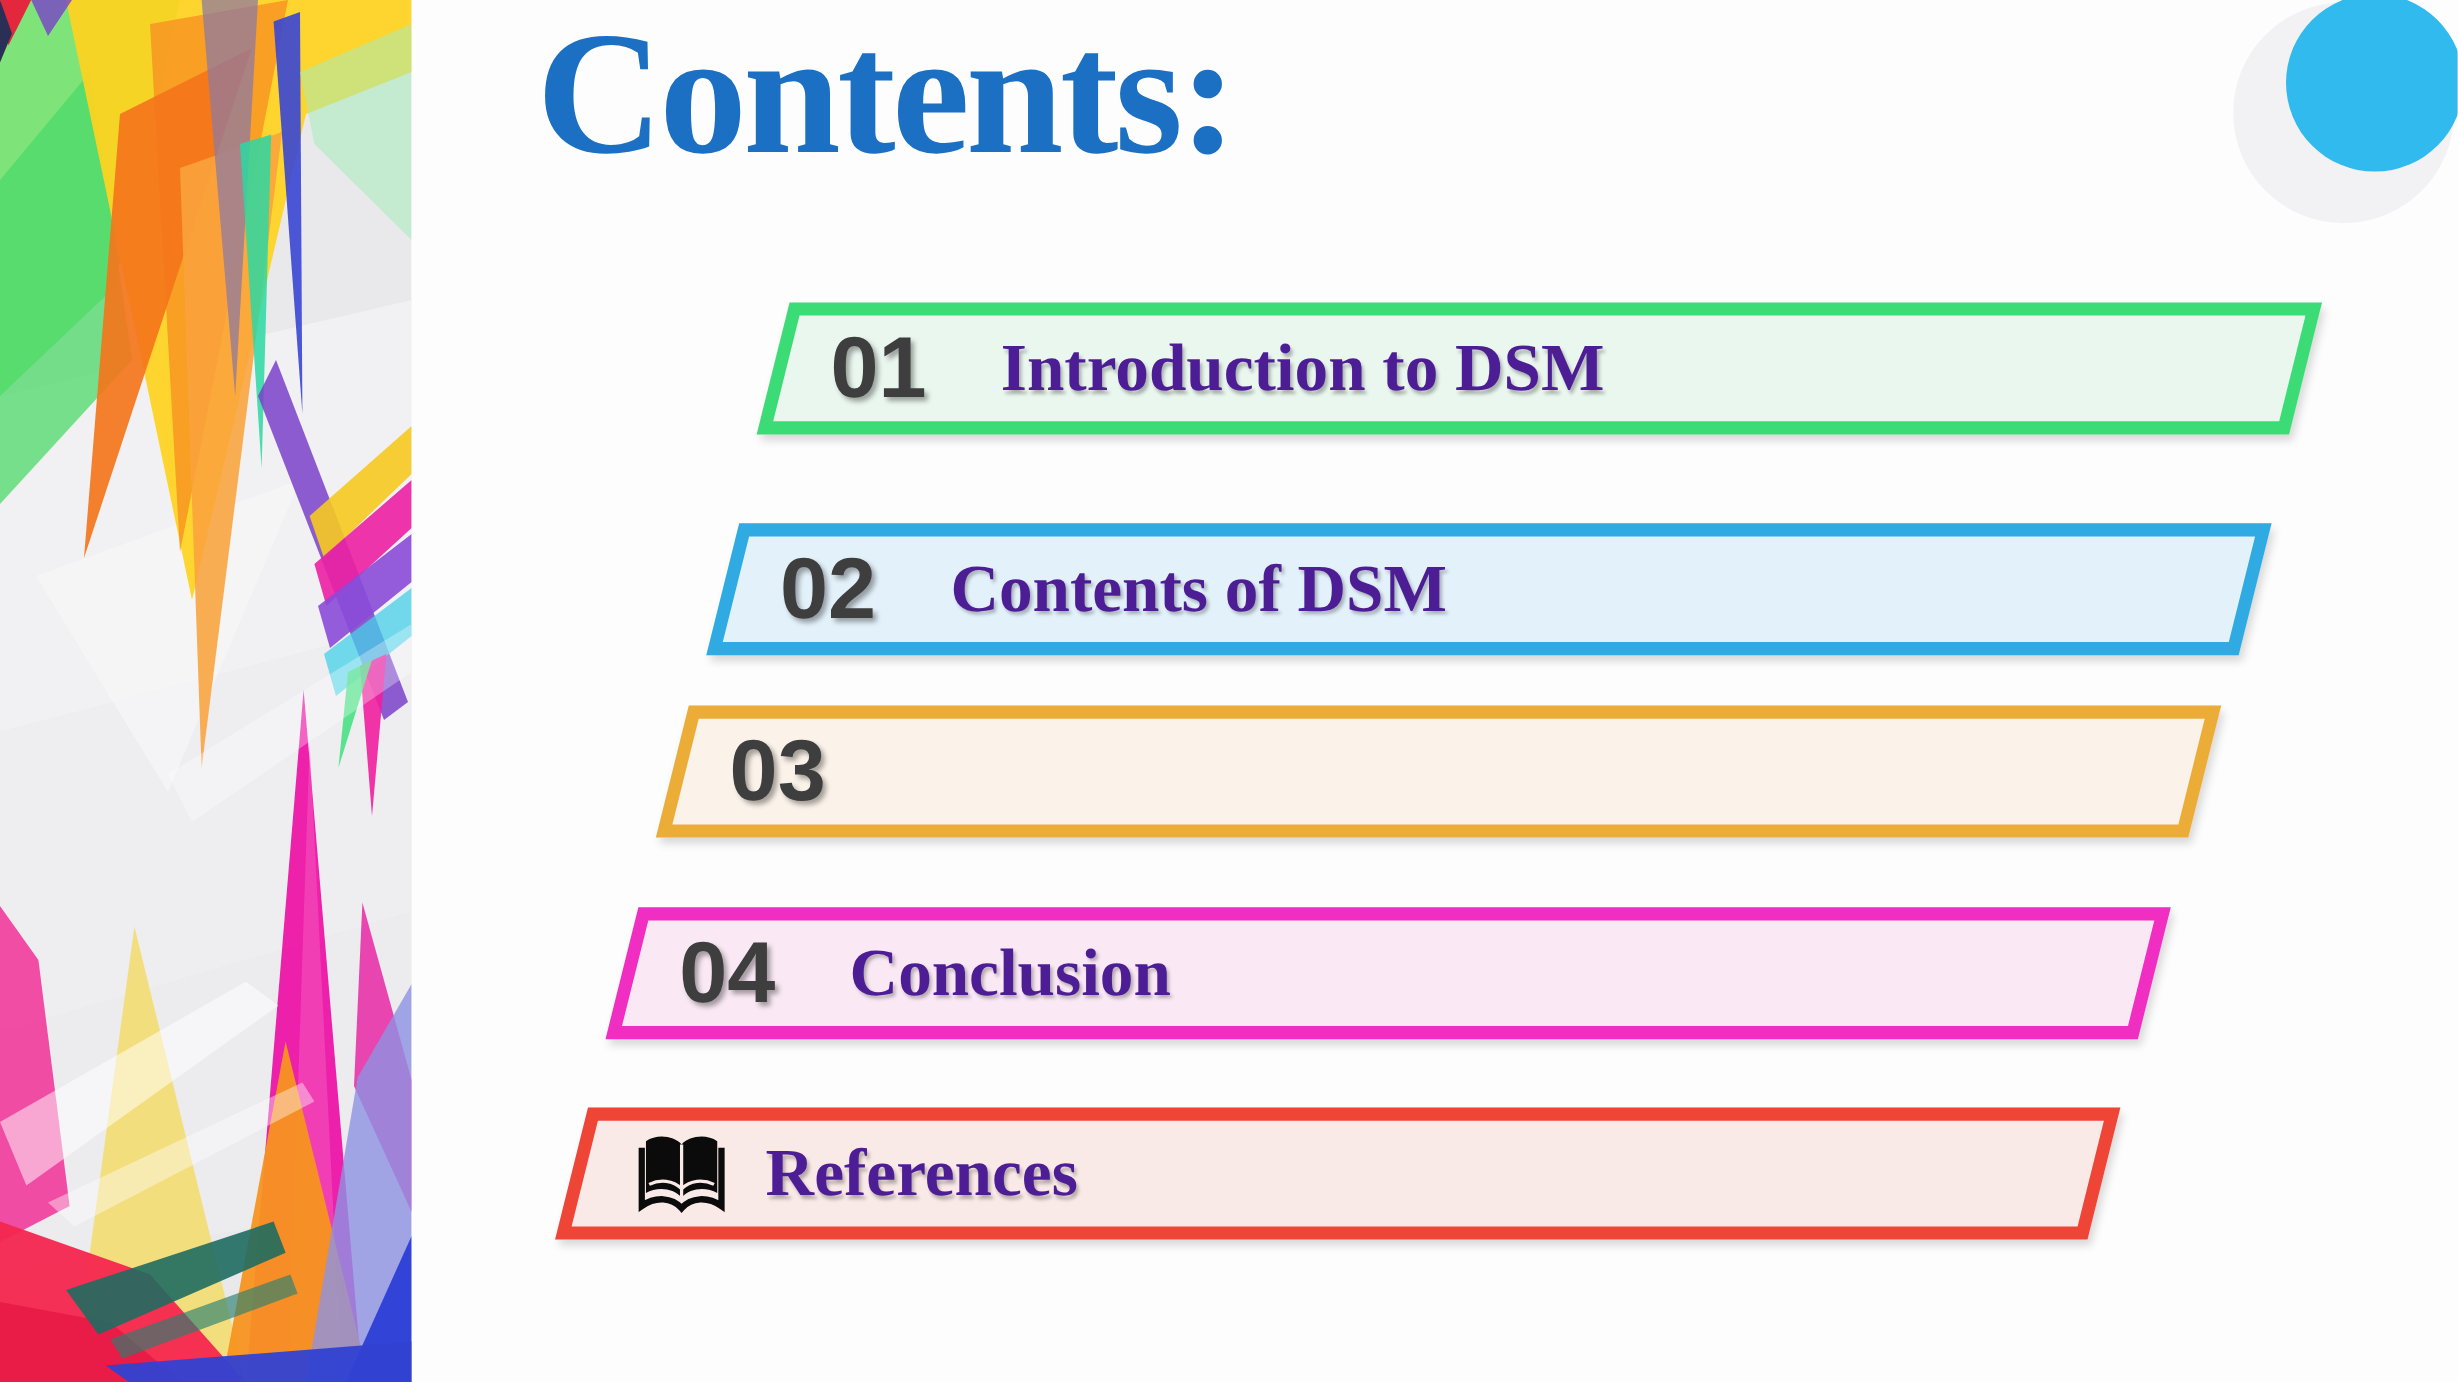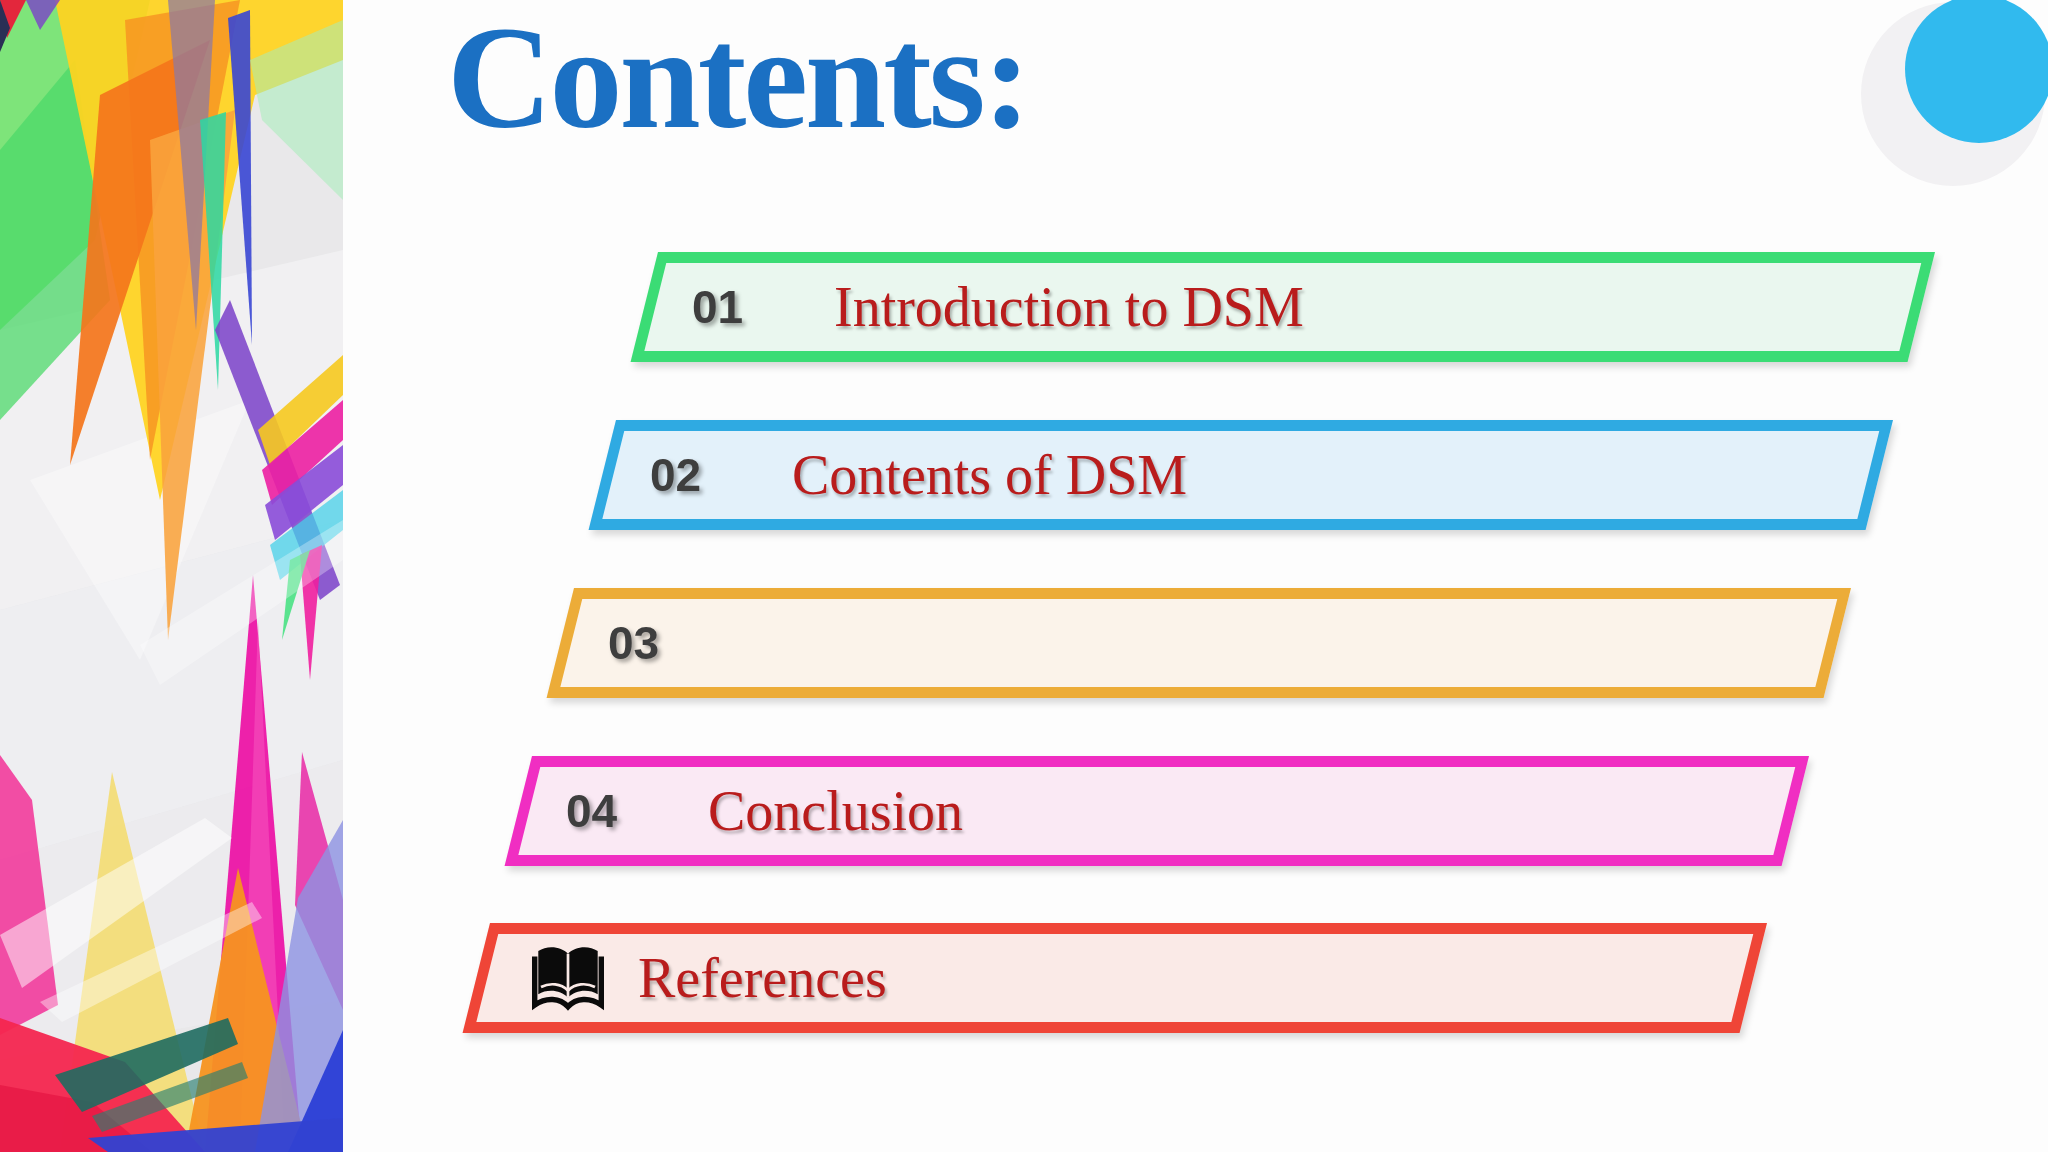--- a/index.html
+++ b/index.html
@@ -39,34 +39,34 @@
     transform:skewX(-14deg);
     transform-origin:0 0;
     box-shadow:4px 5px 7px rgba(0,0,0,0.15);
   }
   .banner .row{
     position:absolute;left:0;top:0;width:100%;height:100%;
     display:flex;align-items:center;
     padding-left:34px;box-sizing:border-box;
   }
   .num{
-    font-weight:bold;font-size:46px;color:#3E3E3E;
+    font-weight:bold;font-size:72px;color:#3E3E3E;
     width:84px;margin-right:58px;flex:0 0 auto;
     text-shadow:3px 3px 4px rgba(0,0,0,0.35);
   }
   .label{
     font-family:"Liberation Serif",serif;
-    font-weight:normal;font-size:56px;color:#b91c1c;
+    font-weight:bold;font-size:56px;color:#4c1d95;
     white-space:nowrap;
     text-shadow:2px 3px 3px rgba(0,0,0,0.28);
   }
   .bookicon{width:72px;height:74px;margin-left:8px;margin-right:34px;flex:0 0 auto;}
 
   .b1{left:658px;top:252px;}
-  .b2{left:616px;top:420px;}
+  .b2{left:616px;top:436px;}
   .b3{left:574px;top:588px;}
   .b4{left:532px;top:756px;}
   .b5{left:490px;top:923px;text-align:right;}
 </style>
 </head>
 <body>
 
 <div class="slide">
 
   <svg class="art" viewBox="0 0 343 1152" aria-hidden="true">

